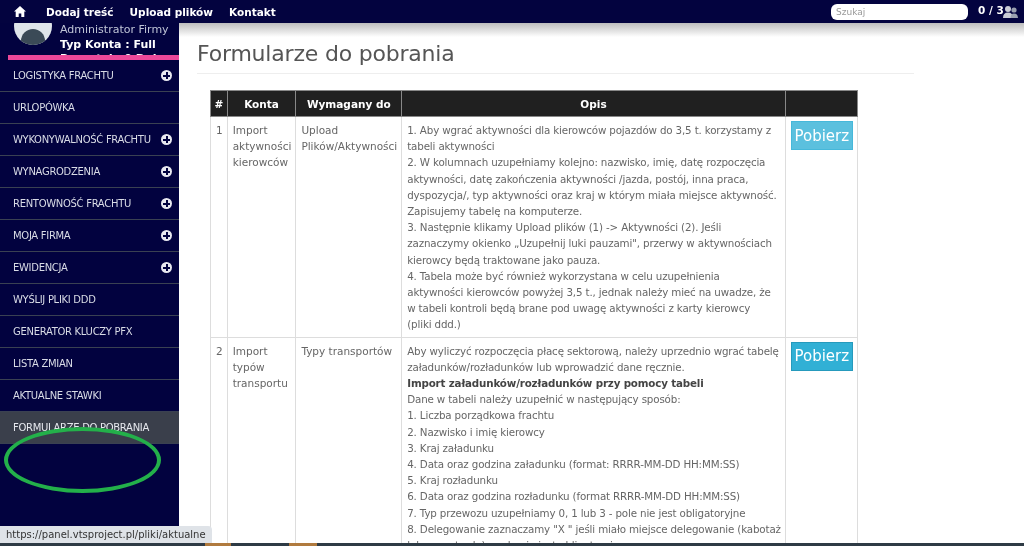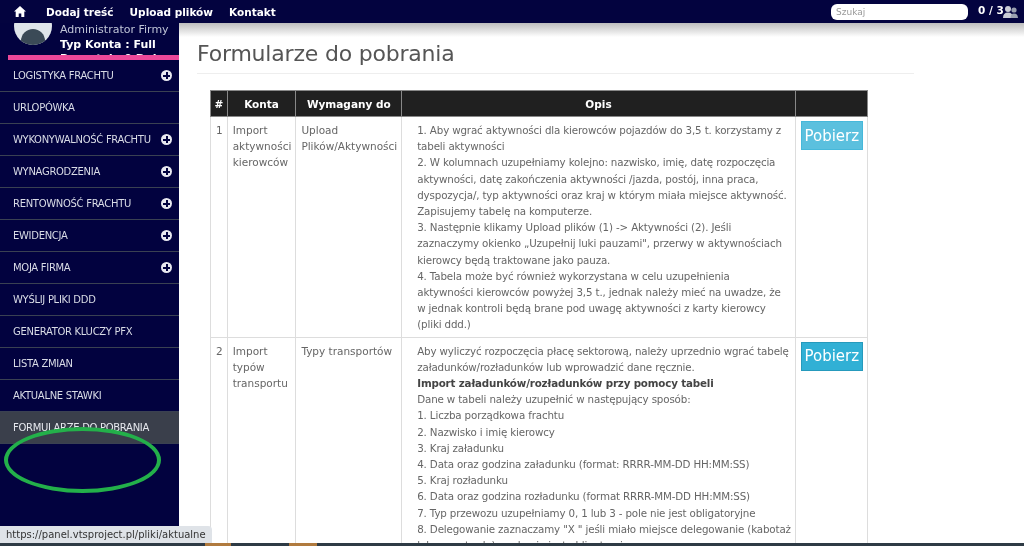--- a/index.html
+++ b/index.html
@@ -52,21 +52,21 @@
 
     table.forms { position: absolute; left: 31px; top: 53px; width: 618px; border-collapse: collapse; font-size: 10.5px; color: #666; font-family: "DejaVu Sans", sans-serif; }
     table.forms th { background: #202020; color: #fff; font-weight: bold; height: 26px; border: 1px solid #888; font-size: 10.5px; text-align: center; }
     table.forms td { border: 1px solid #ddd; vertical-align: top; padding: 5px 4px 4px 5px; line-height: 16.2px; }
     .col-num { width: 17px; }
     .col-plik { width: 88px; }
     .col-wym { width: 117px; }
     .col-opis { width: 396px; }
     .col-btn { width: 67px; }
     td.opis { font-size: 10.3px; letter-spacing: -0.15px; }
-    td.opis .line { display: block; white-space: nowrap; margin-left: 10px; }
+    td.opis .line { display: block; white-space: nowrap; }
     td.opis .line.bold { font-weight: bold; color: #444; }
     .btn-pobierz { display: block; width: 62px; height: 29px; margin-top: -1px; background: #5bc0de; color: #fff; border: 1px solid #46b8da; font-size: 15px; font-family: "DejaVu Sans", sans-serif; cursor: pointer; }
     .btn-pobierz.hover { background: #31b0d5; border-color: #269abc; }
   </style>
 </head>
 <body>
 
 <div class="topbar">
   <span class="home">
     <svg width="12" height="11" viewBox="0 0 12 11">
@@ -113,25 +113,25 @@
       </li>
     <li class="menu-item">
         <span class="label">WYNAGRODZENIA</span>
         <span class="plus"></span>
       </li>
     <li class="menu-item">
         <span class="label">RENTOWNOŚĆ FRACHTU</span>
         <span class="plus"></span>
       </li>
     <li class="menu-item">
+        <span class="label">MOJA FIRMA</span>
+        <span class="plus"></span>
+      </li>
+    <li class="menu-item">
         <span class="label">EWIDENCJA</span>
-        <span class="plus"></span>
-      </li>
-    <li class="menu-item">
-        <span class="label">MOJA FIRMA</span>
         <span class="plus"></span>
       </li>
     <li class="menu-item">
         <span class="label">WYŚLIJ PLIKI DDD</span>
       </li>
     <li class="menu-item">
         <span class="label">GENERATOR KLUCZY PFX</span>
       </li>
     <li class="menu-item">
         <span class="label">LISTA ZMIAN</span>
@@ -178,21 +178,21 @@
           <span class="line">tabeli aktywności</span>
           <span class="line">2. W kolumnach uzupełniamy kolejno: nazwisko, imię, datę rozpoczęcia</span>
           <span class="line">aktywności, datę zakończenia aktywności /jazda, postój, inna praca,</span>
           <span class="line">dyspozycja/, typ aktywności oraz kraj w którym miała miejsce aktywność.</span>
           <span class="line">Zapisujemy tabelę na komputerze.</span>
           <span class="line">3. Następnie klikamy Upload plików (1) -&gt; Aktywności (2). Jeśli</span>
           <span class="line">zaznaczymy okienko „Uzupełnij luki pauzami", przerwy w aktywnościach</span>
           <span class="line">kierowcy będą traktowane jako pauza.</span>
           <span class="line">4. Tabela może być również wykorzystana w celu uzupełnienia</span>
           <span class="line">aktywności kierowców powyżej 3,5 t., jednak należy mieć na uwadze, że</span>
-          <span class="line">w jednak kontroli będą brane pod uwagę aktywności z karty kierowcy</span>
+          <span class="line">w tabeli kontroli będą brane pod uwagę aktywności z karty kierowcy</span>
           <span class="line">(pliki ddd.)</span>
         </td>
         <td>
           <button class="btn-pobierz">Pobierz</button>
         </td>
       </tr>
       <tr>
         <td>2</td>
         <td>
           <span style="display:block">Import typów</span>

